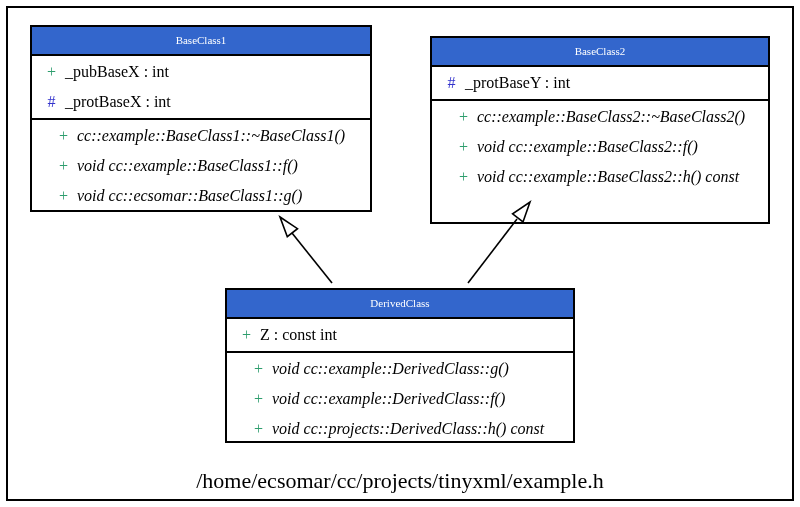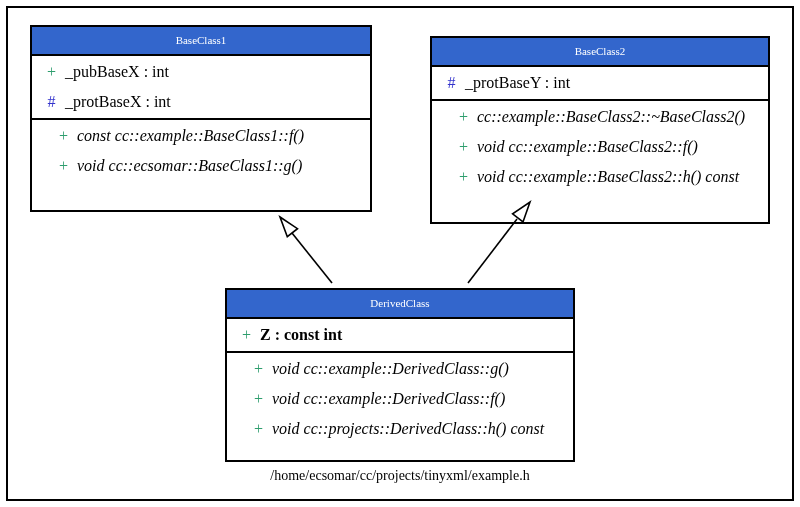--- a/index.html
+++ b/index.html
@@ -32,21 +32,21 @@
   .class-box {
     position: absolute;
     border: 2px solid var(--border);
     background: #ffffff;
     display: flex;
     flex-direction: column;
     overflow: hidden;
   }
   #box-baseclass1 { left: 30px;  top: 25px;  width: 342px; height: 187px; }
   #box-baseclass2 { left: 430px; top: 36px;  width: 340px; height: 188px; justify-content: center; }
-  #box-derived    { left: 225px; top: 288px; width: 350px; height: 174px; }
+  #box-derived    { left: 225px; top: 288px; width: 350px; height: 155px; }
   .class-header {
     flex: 0 0 auto;
     height: 29px;
     line-height: 27px;
     background: var(--header-bg);
     color: var(--header-text);
     text-align: center;
     font-size: 11px;
     border-bottom: 2px solid var(--border);
   }
@@ -68,34 +68,34 @@
     display: inline-block;
     width: 13px;
     text-align: center;
     margin-right: 7px;
     font-style: normal;
     font-size: 16px;
   }
   .vis.public    { color: var(--public-symbol); }
   .vis.protected { color: var(--protected-symbol); }
   .methods .member-text { font-style: italic; }
-  .member-row.bold-row .member-text { font-weight: bold; }
+  .member-row.bold-row .member-text { font-weight: normal; }
   .arrows {
     position: absolute;
     left: 0; top: 0;
     width: 800px; height: 507px;
     pointer-events: none;
   }
   .caption {
     position: absolute;
     left: 6px;
     width: 788px;
     top: 468px;
     text-align: center;
-    font-size: 14px;
+    font-size: 22px;
     color: #000000;
   }
 </style>
 </head>
 <body>
 
 <div class="canvas">
   <div class="frame"></div>
 
   <div class="class-box" id="box-baseclass1">
@@ -103,21 +103,24 @@
     <div class="section fields">
       <div class="member-row">
         <span class="vis public">+</span><span class="member-text">_pubBaseX : int</span>
       </div>
       <div class="member-row">
         <span class="vis protected">#</span><span class="member-text">_protBaseX : int</span>
       </div>
     </div>
     <div class="section methods">
       <div class="member-row">
-        <span class="vis public">+</span><span class="member-text">const cc::example::BaseClass1::f()</span>
+        <span class="vis public">+</span><span class="member-text">cc::example::BaseClass1::~BaseClass1()</span>
+      </div>
+      <div class="member-row">
+        <span class="vis public">+</span><span class="member-text">void cc::example::BaseClass1::f()</span>
       </div>
       <div class="member-row">
         <span class="vis public">+</span><span class="member-text">void cc::ecsomar::BaseClass1::g()</span>
       </div>
     </div>
   </div>
 
   <div class="class-box" id="box-baseclass2">
     <div class="class-header">BaseClass2</div>
     <div class="section fields">

